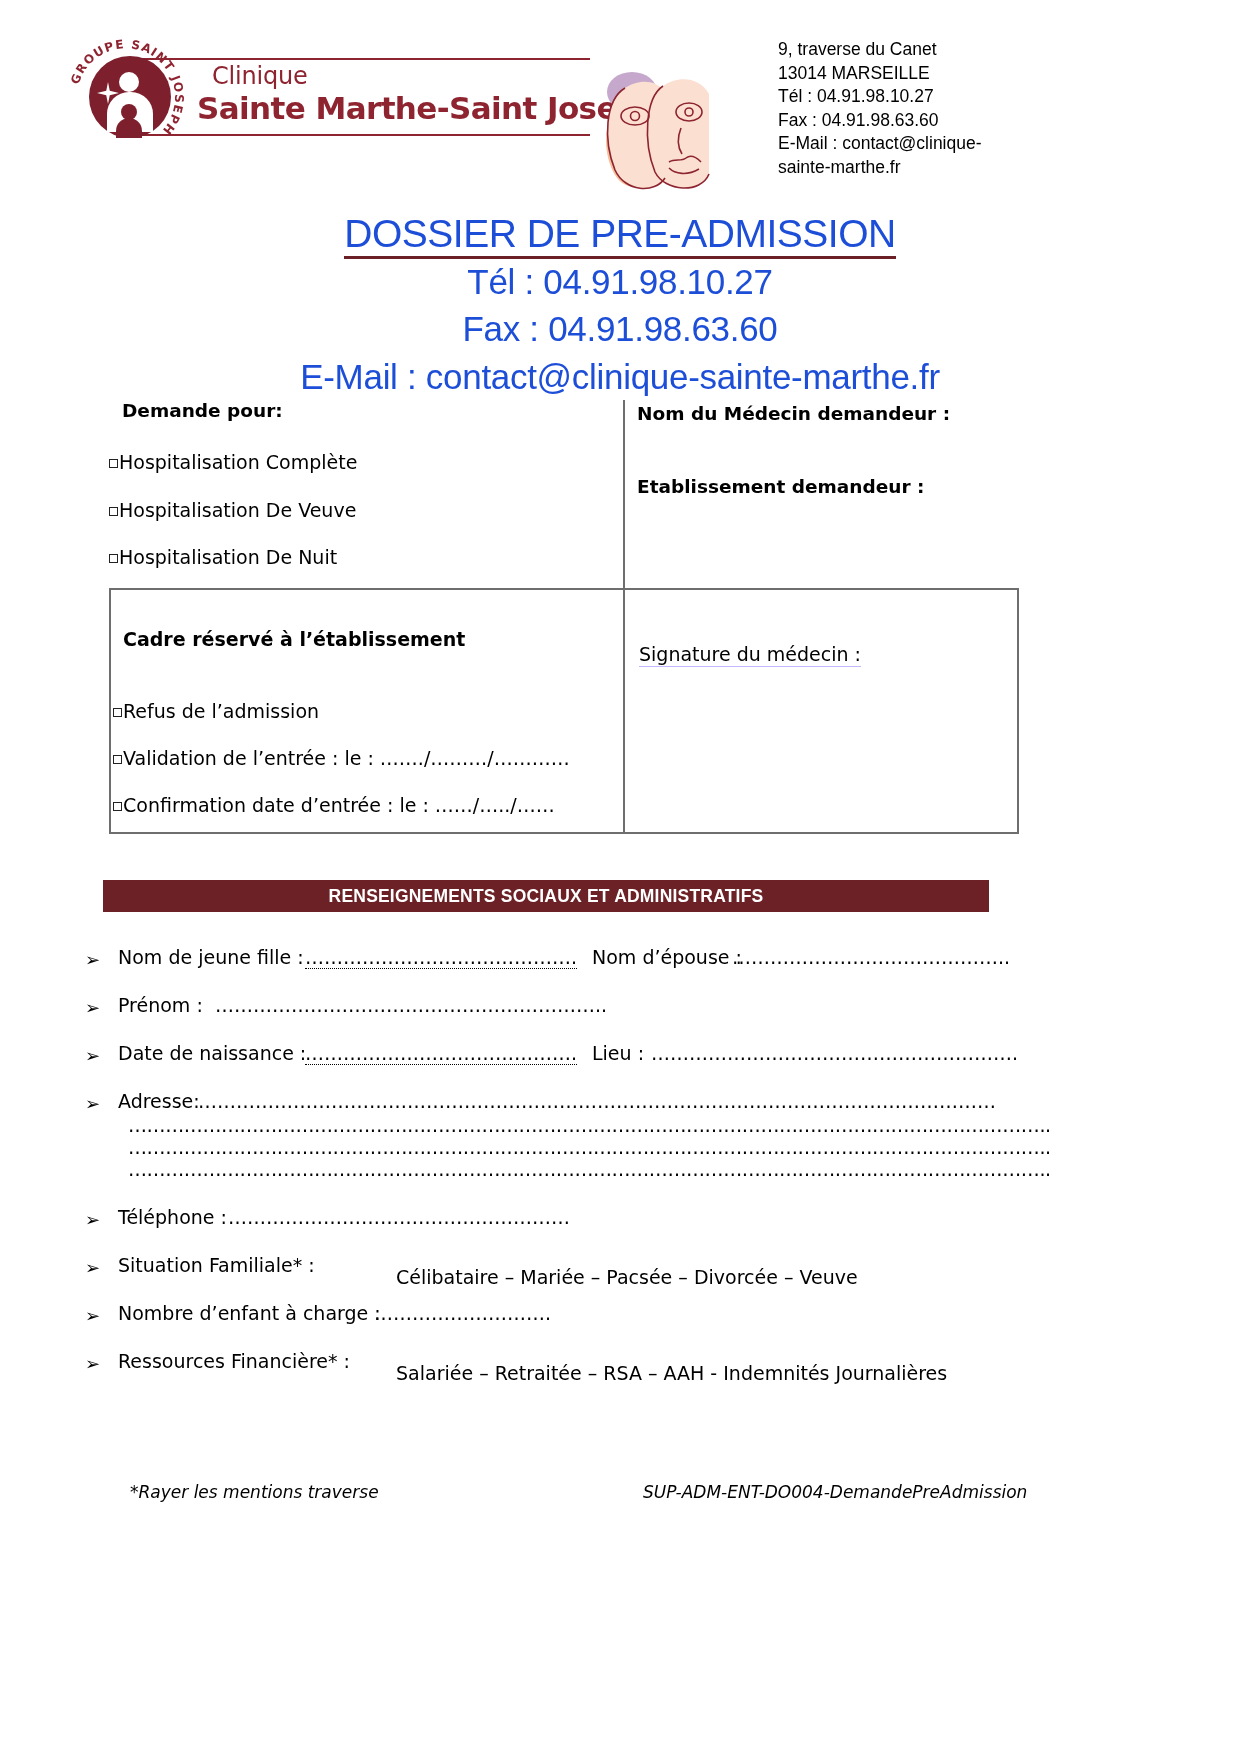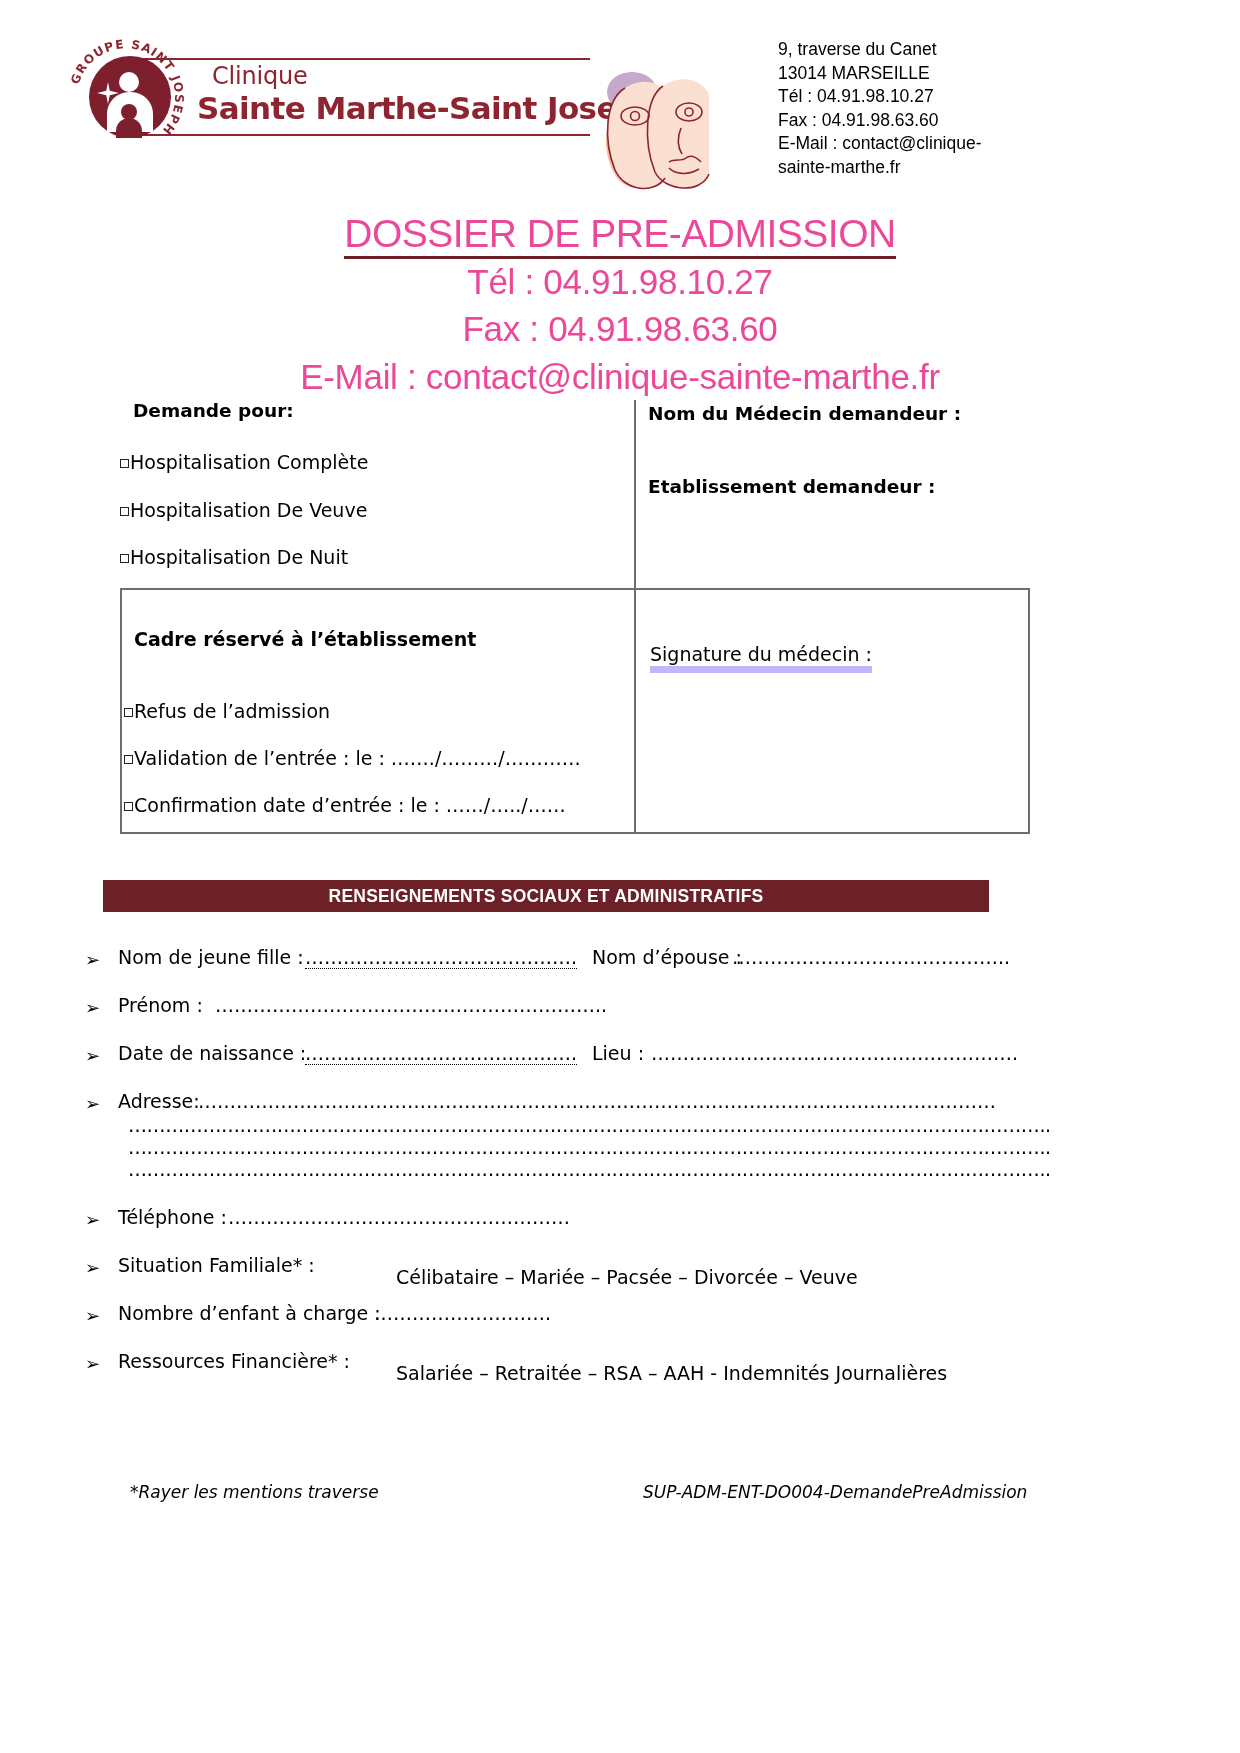--- a/index.html
+++ b/index.html
@@ -139,21 +139,21 @@
     font-family: Liberation Sans, sans-serif;
   }
 
   
   .title-block {
     position: absolute;
     left: 0;
     top: 210px;
     width: 1240px;
     text-align: center;
-    color: #ec4899;
+    color: #1d4ed8;
   }
   .title-main {
     font-size: 39px;
     line-height: 48px;
     letter-spacing: -0.5px;
     font-family: "Liberation Sans", sans-serif;
   }
   .title-main span {
     border-bottom: 3px solid #6b1f26;
     padding-bottom: 1px;
@@ -167,21 +167,21 @@
   .title-email {
     font-size: 35px;
     line-height: 50px;
     letter-spacing: -0.3px;
     font-family: "Liberation Sans", sans-serif;
   }
 
   
   .top-table {
     position: absolute;
-    left: 120px;
+    left: 109px;
     top: 400px;
     width: 910px;
     height: 436px;
   }
   .tt-divider-v {
     position: absolute;
     left: 514px;
     top: 0;
     width: 2px;
     height: 188px;
@@ -253,21 +253,21 @@
     white-space: nowrap;
   }
   .signature {
     position: absolute;
     left: 530px;
     top: 243px;
     font-size: 19px;
     font-family: "DejaVu Sans", sans-serif;
   }
   .signature span {
-    border-bottom: 7px solid #c4b5fd;
+    border-bottom: 1px solid #c4b5fd;
     padding-bottom: 1px;
   }
 
   
   .banner {
     position: absolute;
     left: 103px;
     top: 880px;
     width: 886px;
     height: 32px;

